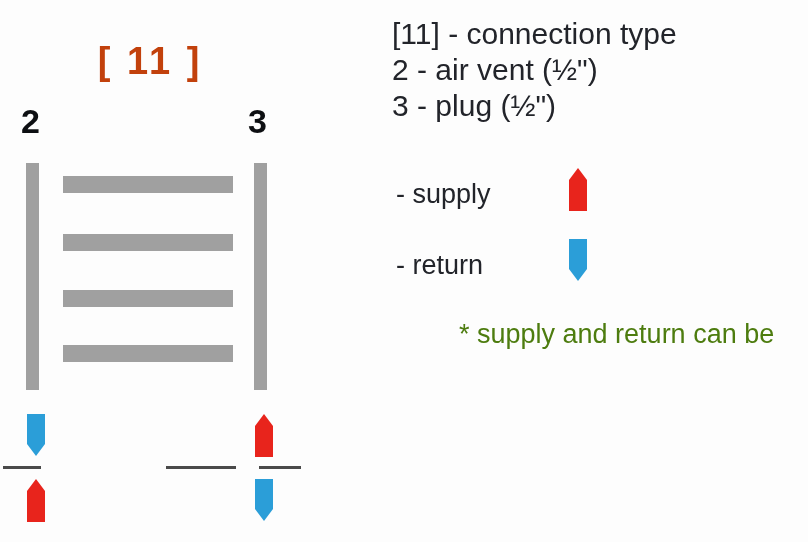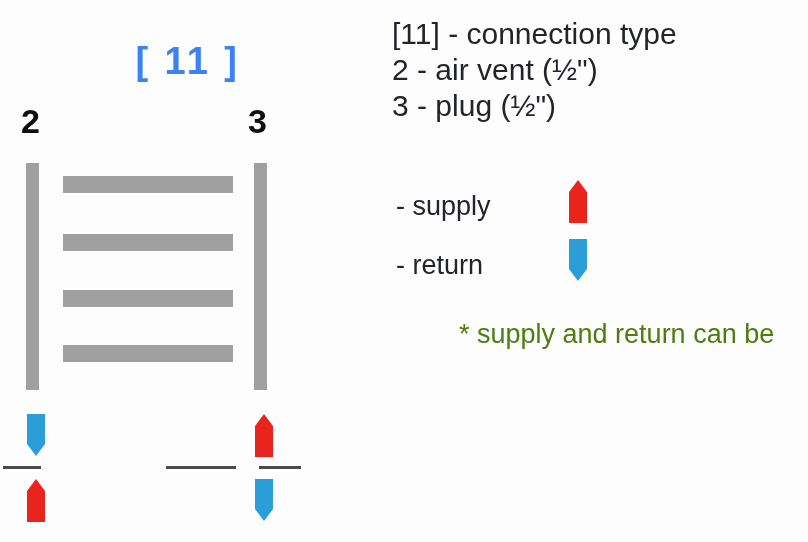--- a/index.html
+++ b/index.html
@@ -27,26 +27,26 @@
     left: 0;
     top: 0;
     width: 380px;
     height: 542px;
   }
   .conn-title {
     position: absolute;
     left: 60px;
     top: 42px;
     width: 180px;
-    text-align: right;
+    text-align: center;
     font-size: 38px;
     font-weight: bold;
     letter-spacing: 3px;
     line-height: 1;
-    color: #3b82f6;
+    color: #c2410c;
   }
   .port-label {
     position: absolute;
     font-size: 34px;
     font-weight: bold;
     line-height: 1;
     color: #0d0f12;
   }
   .port-label.left  { left: 21px;  top: 104px; }
   .port-label.right { left: 248px; top: 104px; }
@@ -192,21 +192,21 @@
   </div>
 
   <div id="legend">
 
     <div class="legend-lines">
       <div>[11] - connection type</div>
       <div>2 - air vent (½")</div>
       <div>3 - plug (½")</div>
     </div>
 
-    <div class="legend-row" style="top:186px;text-decoration:underline;">
+    <div class="legend-row" style="top:174px;text-decoration:underline;">
       <span class="lr-text">- supply</span>
       <span class="lr-arrow">
         <svg viewBox="0 0 20 43" xmlns="http://www.w3.org/2000/svg">
           <path d="M10 0 L19 12 V43 H1 V12 Z" fill="#e8241c"></path>
         </svg>
       </span>
     </div>
 
     <div class="legend-row" style="top:233px;margin-top:12px;">
       <span class="lr-text">- return</span>

